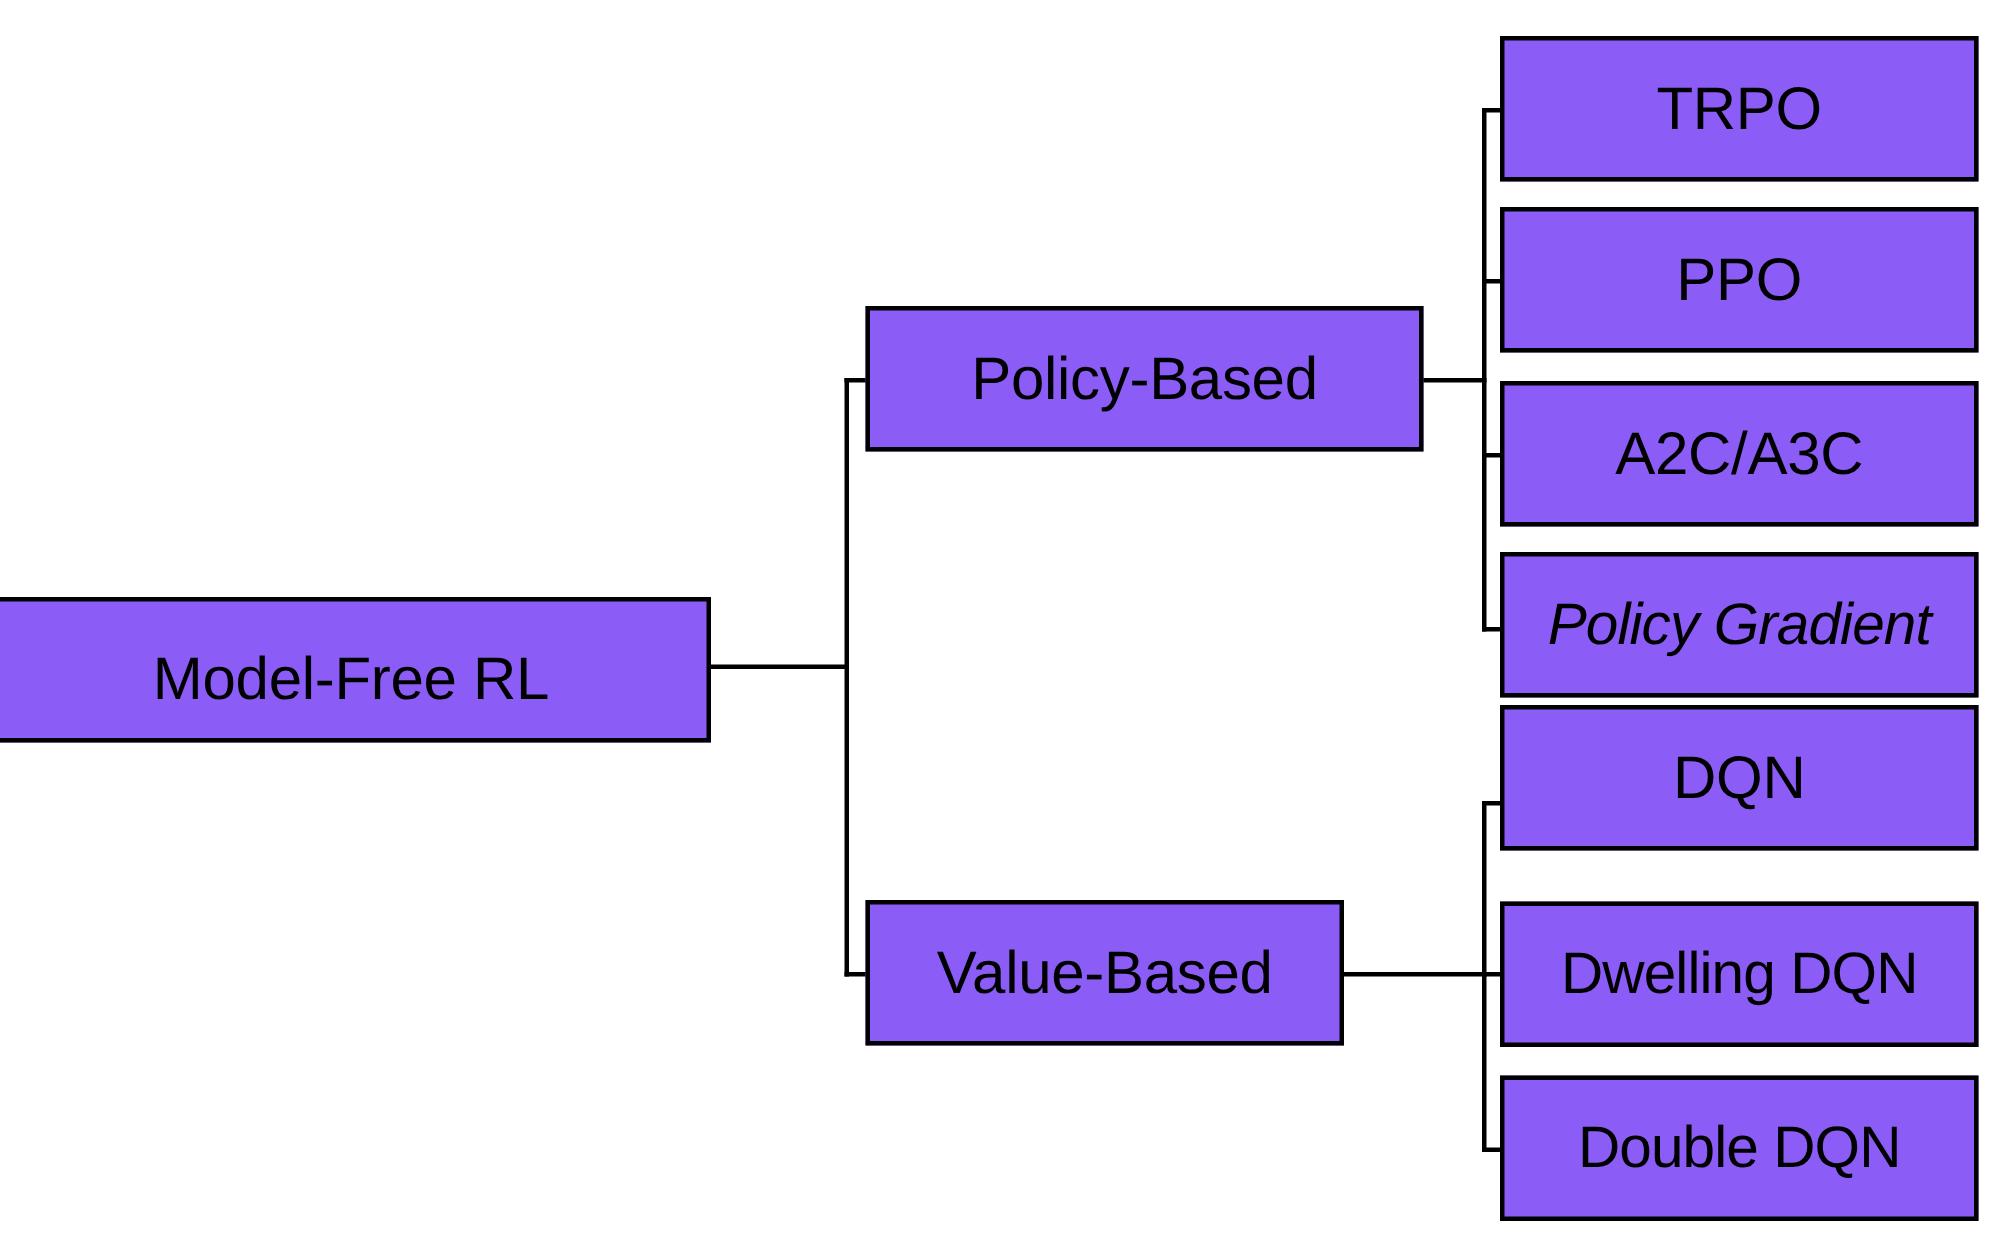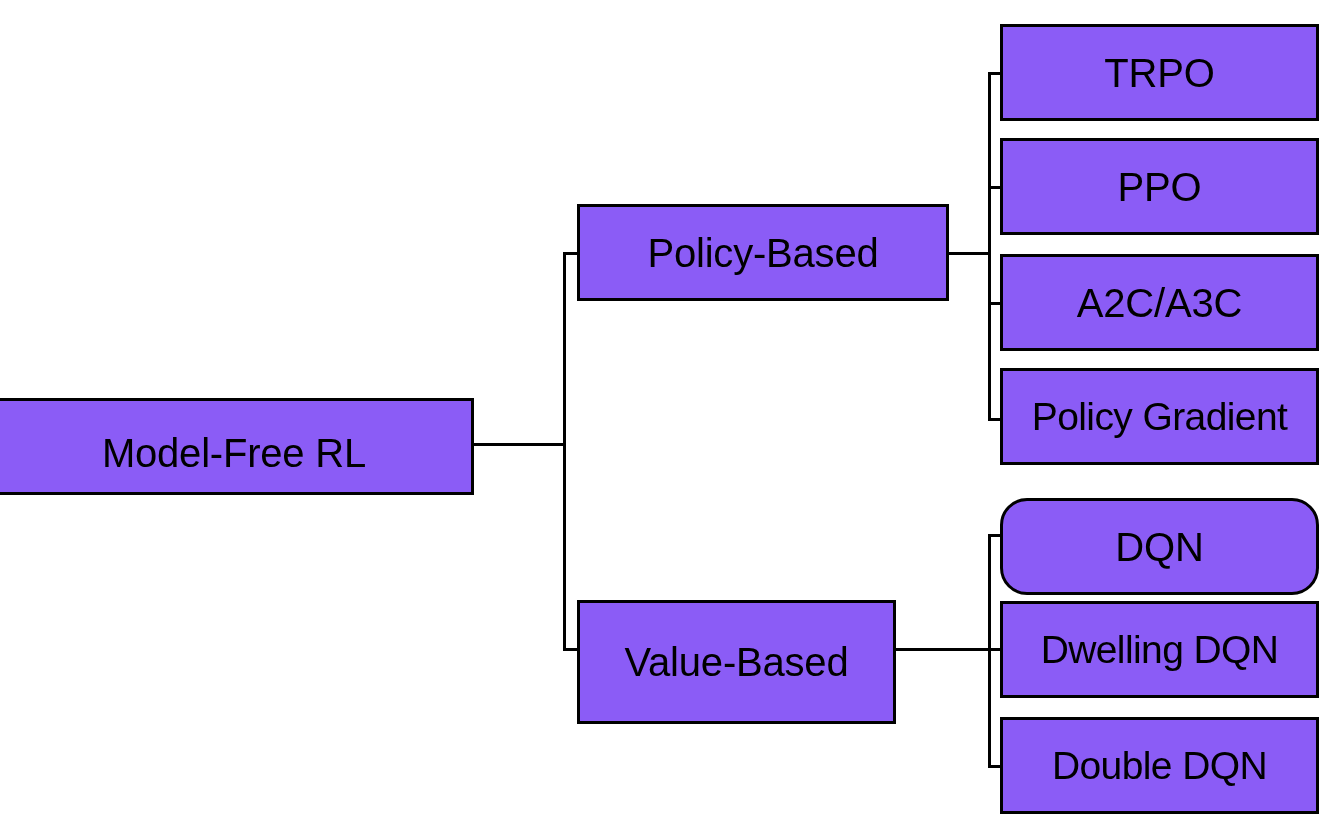--- a/index.html
+++ b/index.html
@@ -45,39 +45,39 @@
   #node-policy-based {
     left: 577px;
     top: 204px;
     width: 372px;
     height: 97px;
   }
   #node-value-based {
     left: 577px;
     top: 600px;
     width: 319px;
-    height: 124px;
+    height: 97px;
     text-align: right;
   }
   #node-policy-based .node-label,
   #node-value-based .node-label { font-size: 40px; }
 
   .leaf {
     left: 1000px;
     width: 319px;
     height: 97px;
   }
   .leaf .node-label { font-size: 40px; }
   .leaf-wide .node-label { font-size: 39px; letter-spacing: -0.6px; }
 
   #node-trpo            { top: 24px; }
   #node-ppo             { top: 138px; }
   #node-a2c-a3c         { top: 254px; }
-  #node-policy-gradient { top: 368px; }
-  #node-dqn             { top: 498px; border-radius: 27px; }
+  #node-policy-gradient { top: 368px; font-style: italic; }
+  #node-dqn             { top: 470px; }
   #node-dwelling-dqn    { top: 601px; }
   #node-double-dqn      { top: 717px; }
 
   
   .conn {
     position: absolute;
     background: #000000;
     z-index: 1;
   }
   .conn-h { height: 3px; }

